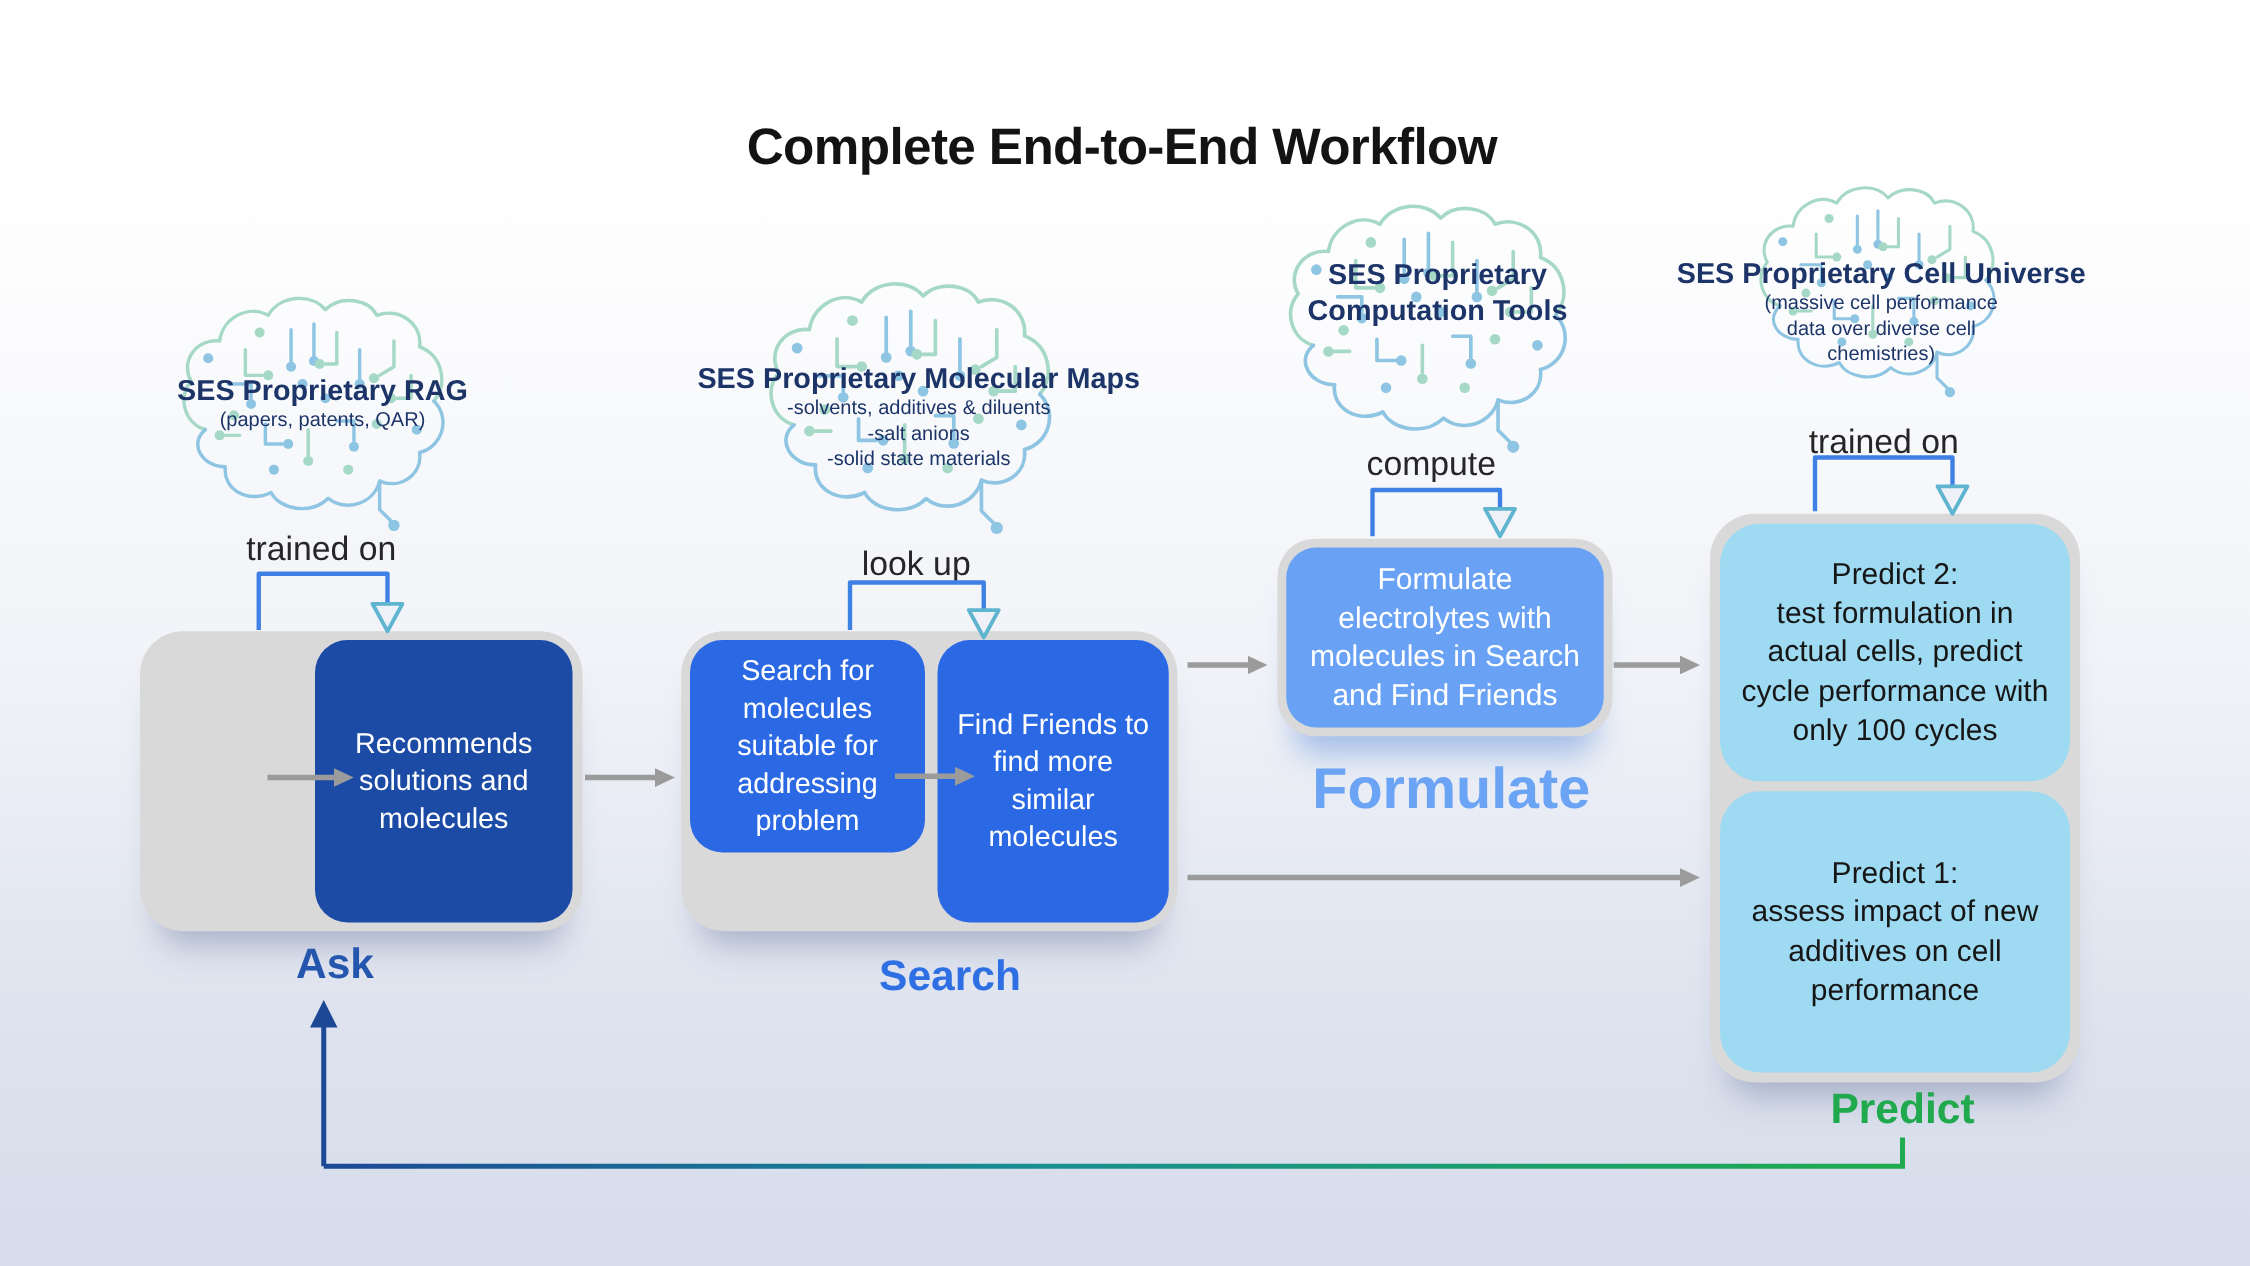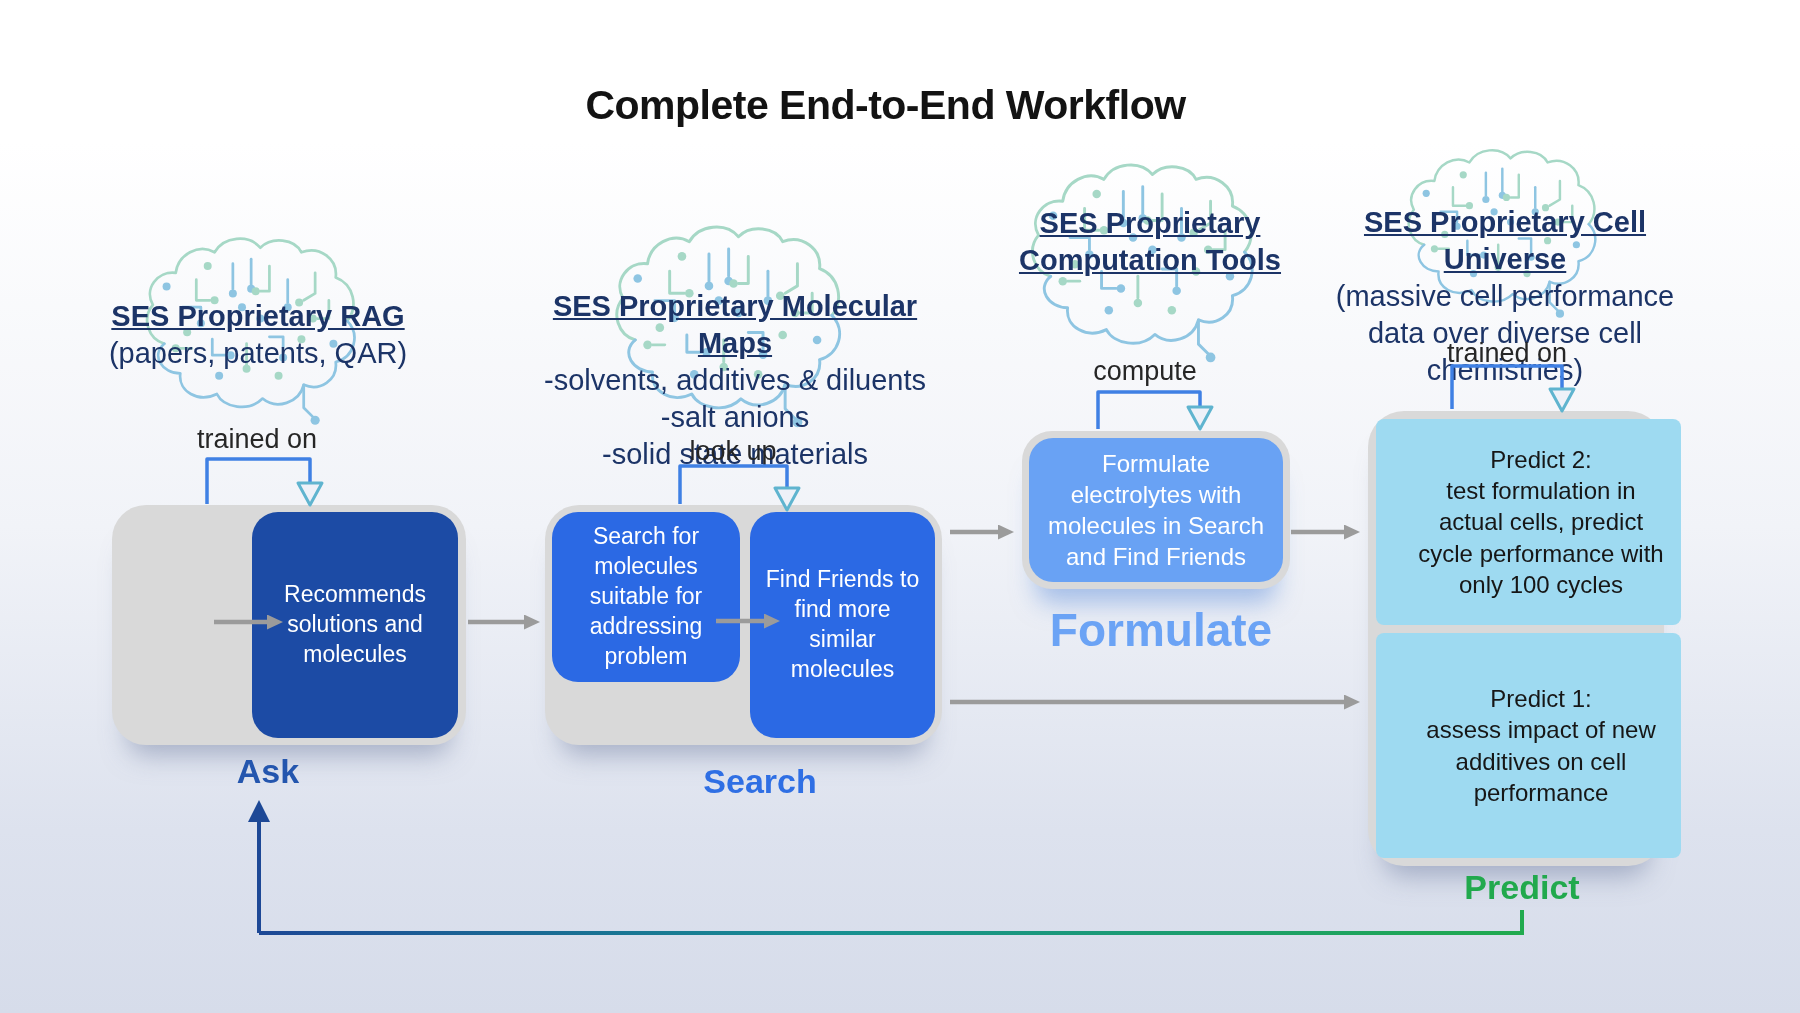--- a/index.html
+++ b/index.html
@@ -3,44 +3,44 @@
 <meta charset="utf-8">
 <style>
   html,body{margin:0;padding:0;}
   body{font-family:"Liberation Sans","DejaVu Sans",sans-serif;}
   .canvas{
     position:relative;width:1800px;height:1013px;overflow:hidden;
     background:linear-gradient(180deg,#ffffff 0%,#ffffff 14%,#f1f3f8 52%,#dde2ee 82%,#d6dcea 100%);
   }
   .title{
     position:absolute;left:0;top:82px;width:1771px;text-align:center;
-    font-size:41px;font-weight:700;color:#131313;letter-spacing:-.5px;margin:0;
+    font-size:41px;font-weight:700;color:#131313;letter-spacing:-.5px;margin:12px;
   }
   
   .brain{position:absolute;z-index:1;}
   .bt{stroke:var(--brain-teal,#a6d8c6);stroke-width:2.4;fill:none;stroke-linecap:round;stroke-linejoin:round;}
   .bb{stroke:var(--brain-blue,#8ec5e2);stroke-width:2.4;fill:none;stroke-linecap:round;stroke-linejoin:round;}
   .dt{fill:var(--brain-teal,#a6d8c6);}
   .db{fill:var(--brain-blue,#8ec5e2);}
   
   .resource{position:absolute;z-index:2;text-align:center;color:var(--resource-navy,#1c3467);}
-  .resource .rtitle{font-weight:700;font-size:29px;line-height:1.28;white-space:pre-line;text-decoration:underline;}
-  .resource .rsub{font-weight:400;font-size:29px;line-height:1.28;white-space:pre-line;text-align:center;}
+  .resource .rtitle{font-weight:700;font-size:23px;line-height:1.28;white-space:pre-line;}
+  .resource .rsub{font-weight:400;font-size:16px;line-height:1.28;white-space:pre-line;text-align:center;}
   
   .conn-label{position:absolute;z-index:3;width:220px;text-align:center;font-size:27px;color:#262626;}
   
   .group{position:absolute;z-index:2;background:var(--container-gray,#d9d9d9);
     box-shadow:0 26px 26px -16px rgba(108,122,158,.5);}
   .round34{border-radius:34px;}
   .box{position:absolute;display:flex;align-items:center;justify-content:center;
     text-align:center;white-space:pre-line;font-weight:500;}
   .box.dark{background:var(--ask-box,#1c4ba5);color:#fff;border-radius:26px;font-size:23px;line-height:1.3;}
   .box.bright{background:var(--search-box,#2b69e4);color:#fff;border-radius:26px;font-size:23px;line-height:1.3;}
   .box.peri{background:var(--formulate-box,#69a2f4);color:#fff;border-radius:24px;font-size:24px;line-height:1.3;}
-  .box.cyan{background:var(--predict-box,#9edaf1);color:#161616;border-radius:8px;font-size:24px;line-height:1.3;padding-left:25px;}
+  .box.cyan{background:var(--predict-box,#9edaf1);color:#161616;border-radius:32px;font-size:24px;line-height:1.3;}
   .formulate-wrap{box-shadow:0 28px 24px -14px rgba(106,150,220,.55);border-radius:30px;}
   
   .stage-label{position:absolute;z-index:3;width:260px;text-align:center;font-weight:700;font-size:34px;}
   .lbl-ask{color:var(--ask-label,#2456ae);}
   .lbl-search{color:var(--search-label,#2f6fe4);}
   .lbl-formulate{color:var(--formulate-label,#6ba3f5);}
   .lbl-predict{color:var(--predict-label,#21a94d);}
   
   .connectors{position:absolute;inset:0;z-index:4;pointer-events:none;}
   .c-arrow{stroke:var(--arrow-gray,#9b9b9b);stroke-width:4.5;fill:none;}

